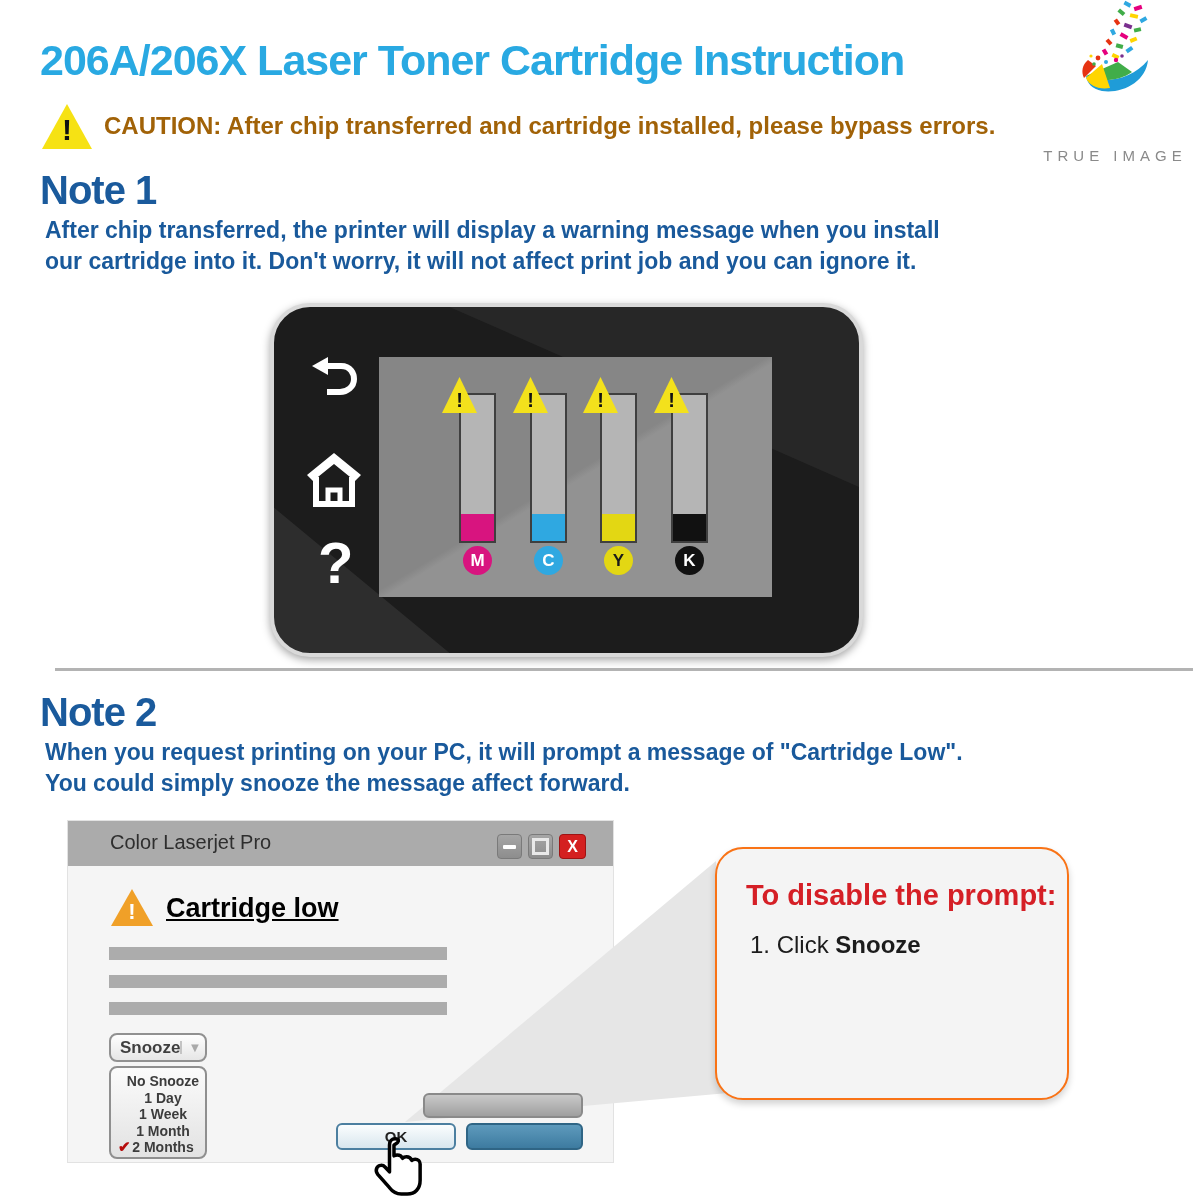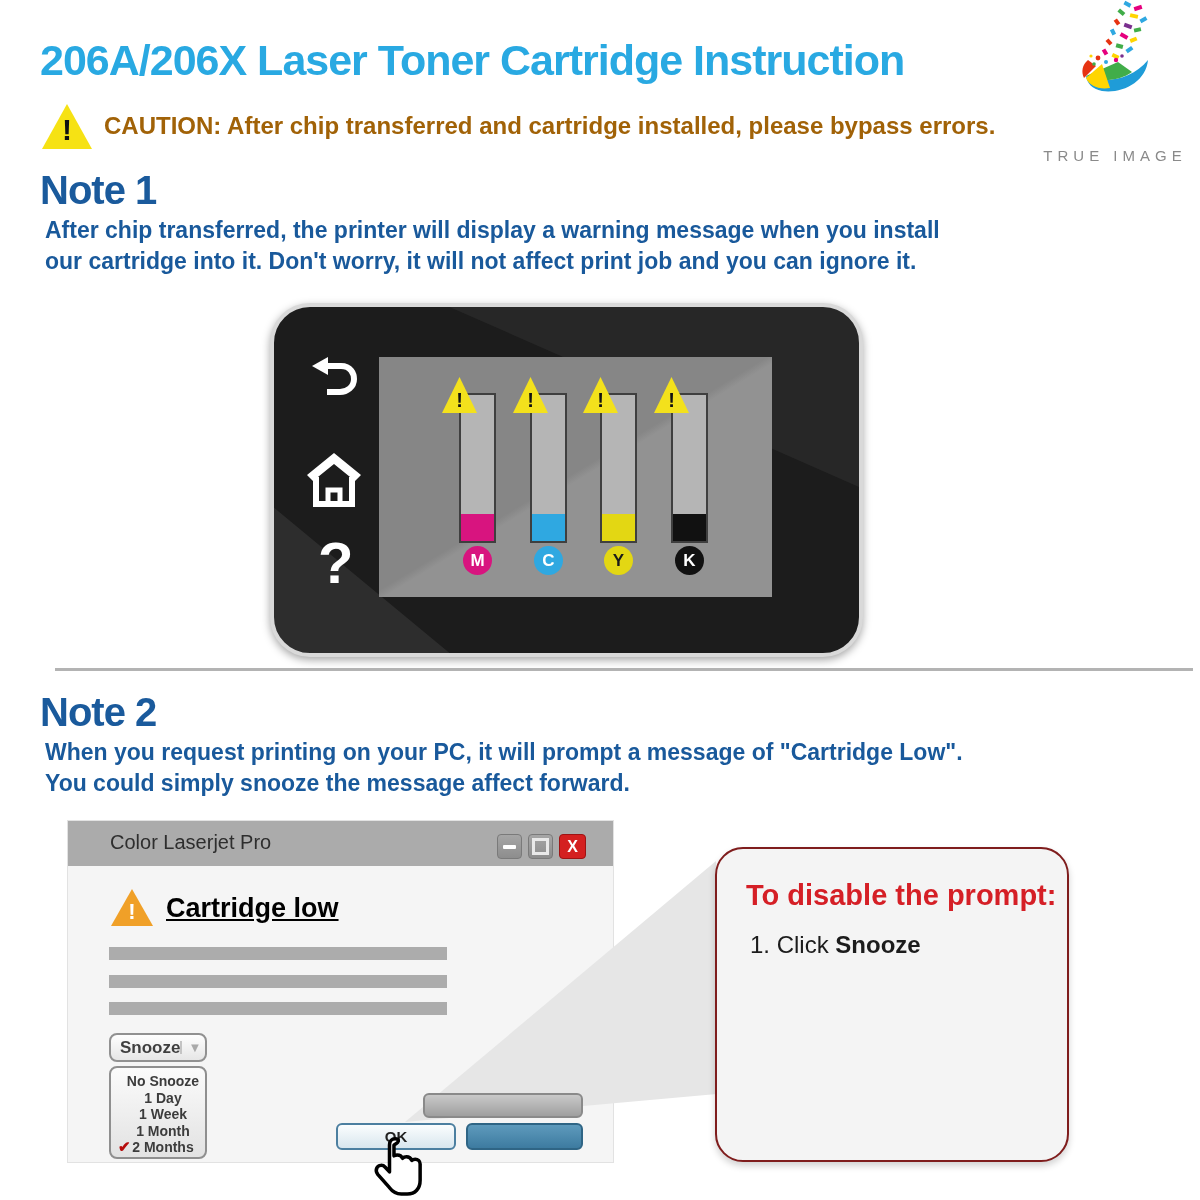--- a/index.html
+++ b/index.html
@@ -91,22 +91,22 @@
   .gray-btn{position:absolute;left:355px;top:272px;width:160px;height:25px;z-index:3;
     border:2px solid #8a8a8a;border-radius:6px;background:linear-gradient(#c9c9c9,#9f9f9f);box-sizing:border-box;}
   .ok-btn{position:absolute;left:268px;top:302px;width:120px;height:27px;z-index:3;
     border:2px solid #4c7fa0;border-radius:6px;background:linear-gradient(#fbfdfe,#d8e6ee);
     box-sizing:border-box;text-align:center;font-size:15px;font-weight:bold;color:#222;line-height:23px;}
   .blue-btn{position:absolute;left:398px;top:302px;width:117px;height:27px;z-index:3;
     border:2px solid #2f6585;border-radius:6px;background:linear-gradient(#5e9abc,#3d7ba0);box-sizing:border-box;}
 
   
   .wedge{position:absolute;left:0;top:0;z-index:2;pointer-events:none;}
-  .bubble{position:absolute;left:715px;top:847px;width:354px;height:315px;z-index:4;
-    background:#f4f4f4;border:2px solid #7f1d1d;border-radius:28px;box-shadow:0 4px 7px rgba(0,0,0,.18);
+  .bubble{position:absolute;left:715px;top:847px;width:354px;height:253px;z-index:4;
+    background:#f4f4f4;border:2px solid #f97316;border-radius:28px;box-shadow:0 4px 7px rgba(0,0,0,.18);
     box-sizing:border-box;}
   .bubble-title{position:absolute;left:29px;top:30px;font-size:29px;font-weight:bold;color:#d51f26;}
   .bubble-step{position:absolute;left:33px;font-size:24px;color:#1c1c1c;text-align:right;}
   .step-0{top:82px;} .step-1{top:125px;} .step-2{top:167px;}
   .bubble-step .b{font-weight:bold;}
   .hand{position:absolute;left:368px;top:1133px;z-index:6;}
 </style>
 </head>
 <body>
 

